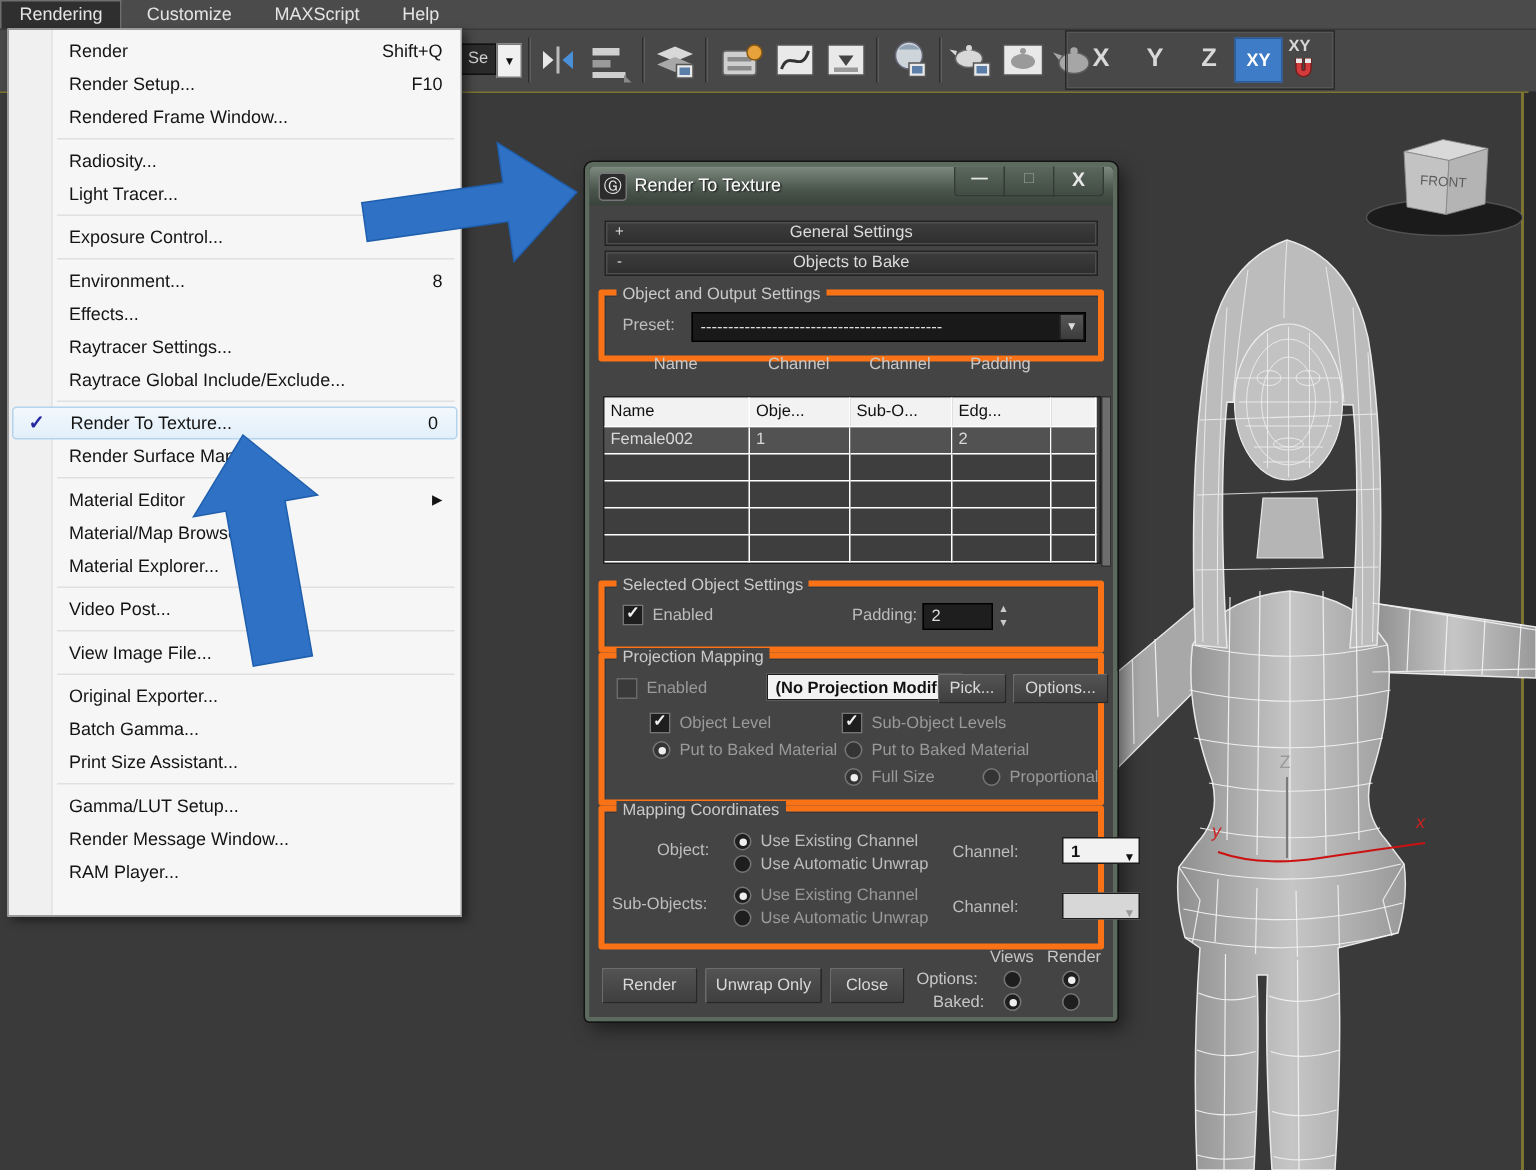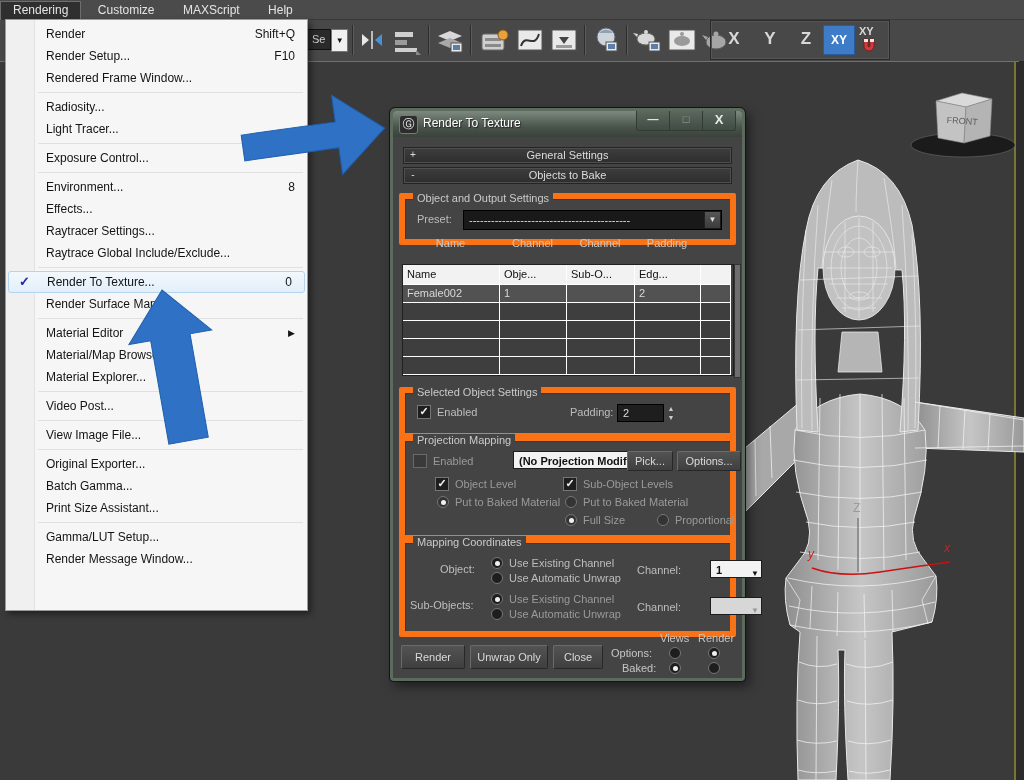--- a/index.html
+++ b/index.html
@@ -54,21 +54,21 @@
     border:1px solid #333b35;border-top:none;color:#e8e8e8;text-align:center;line-height:17px;font-size:11px;font-weight:bold;}
   #btn-min{right:72px;border-radius:0 0 0 3px;}
   #btn-max{right:39px;color:#9aa59c;}
   #btn-close{right:6px;border-radius:0 0 3px 0;font-size:13px;}
   #dlg-client{left:0;top:26px;right:0;bottom:0;background:#444;}
 
   .rollout{position:absolute;left:10px;right:10px;height:15px;background:linear-gradient(#3d3d3d,#2e2e2e);
     border:1px solid #242424;box-shadow:inset 0 0 0 1px #4e4e4e;color:#dcdcdc;font-size:11px;text-align:center;line-height:15px;}
   .roll-toggle{position:absolute;left:3px;top:1px;width:12px;height:12px;line-height:12px;text-align:center;color:#ddd;font-size:10px;}
 
-  .grp{position:absolute;border:6px solid #f97316;box-shadow:inset 1px 1px 0 #383838;border-radius:2px;}
+  .grp{position:absolute;border:4px solid #f97316;box-shadow:inset 1px 1px 0 #383838;border-radius:2px;}
   .grp-label{position:absolute;top:-7px;left:8px;background:#444;padding:0 4px;color:#cacaca;font-size:11px;}
   .lbl{position:absolute;color:#bdbdbd;font-size:11px;white-space:nowrap;}
   .lbl.dim{color:#9a9a9a;}
 
   .chk{position:absolute;width:12px;height:12px;background:#1e1e1e;border:1px solid #767676;
     color:#f0f0f0;font-size:11px;line-height:11px;text-align:center;font-weight:bold;}
   .chk.off{background:#3a3a3a;border-color:#6a6a6a;}
   .radio{position:absolute;width:10px;height:10px;border-radius:50%;background:#1e1e1e;border:1px solid #767676;}
   .radio.on::after{content:"";position:absolute;left:2.5px;top:2.5px;width:5px;height:5px;border-radius:50%;background:#efefef;}
   .radio.dim{background:#343434;}
@@ -325,20 +325,21 @@
     <div class="mi"><span>Video Post...</span></div>
     <div class="msep"></div>
     <div class="mi"><span>View Image File...</span></div>
     <div class="msep"></div>
     <div class="mi"><span>Original Exporter...</span></div>
     <div class="mi"><span>Batch Gamma...</span></div>
     <div class="mi"><span>Print Size Assistant...</span></div>
     <div class="msep"></div>
     <div class="mi"><span>Gamma/LUT Setup...</span></div>
     <div class="mi"><span>Render Message Window...</span></div>
+    <div class="mi"><span>RAM Player...</span></div>
   </div>
 
   <div class="abs" id="dlg">
     <div class="abs" id="dlg-title">
       <div id="dlg-icon">Ⓖ</div>
       <div id="dlg-title-text">Render To Texture</div>
       <div class="cap-btn" id="btn-min">—</div>
       <div class="cap-btn" id="btn-max">□</div>
       <div class="cap-btn" id="btn-close">X</div>
     </div>

